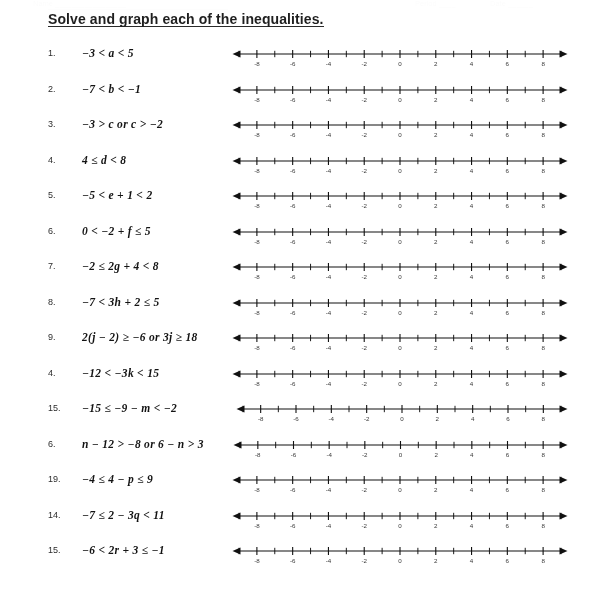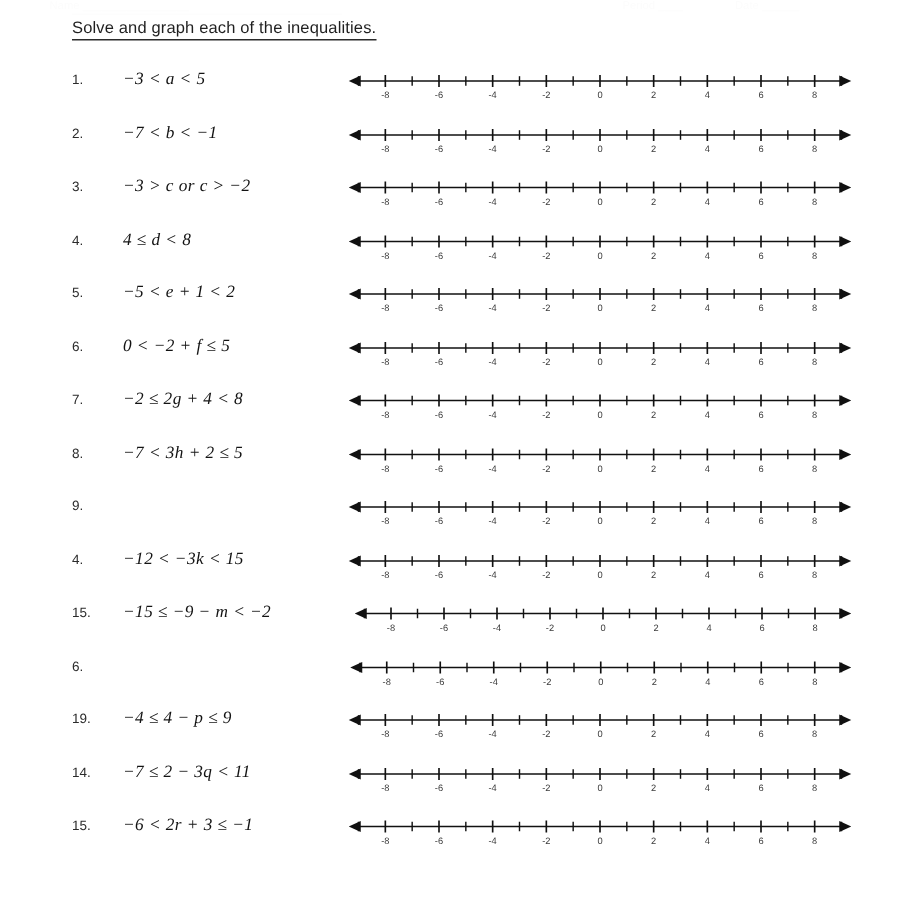--- a/index.html
+++ b/index.html
@@ -42,22 +42,22 @@
     width: 180px;
     height: 1px;
     background: #fdfdfd;
   }
 
   
   #worksheet-title {
     position: absolute;
     left: 48px;
     top: 13px;
-    font-size: 11px;
-    font-weight: 400;
+    font-size: 14px;
+    font-weight: 700;
     color: #1f1f1f;
     letter-spacing: 0.1px;
     border-bottom: 1px solid #2a2a2a;
     padding-bottom: 1px;
     line-height: 12px;
     white-space: nowrap;
   }
 
   
   .problem-row {
@@ -76,21 +76,21 @@
     text-align: left;
     font-family: "Liberation Sans", sans-serif;
   }
   .problem-expression {
     position: absolute;
     top: 0px;
     left: 82px;
     font-family: "Liberation Serif", serif;
     font-style: italic;
     font-size: 11.5px;
-    font-weight: 400;
+    font-weight: 700;
     color: #131313;
     white-space: nowrap;
     letter-spacing: 0.3px;
     line-height: 14px;
   }
 
   
   .numberline {
     position: absolute;
     top: 0px;
@@ -425,20 +425,21 @@
           <text class="nl-tick-label" x="168" y="19.5">0</text>
           <text class="nl-tick-label" x="203.77777777777777" y="19.5">2</text>
           <text class="nl-tick-label" x="239.55555555555557" y="19.5">4</text>
           <text class="nl-tick-label" x="275.3333333333333" y="19.5">6</text>
           <text class="nl-tick-label" x="311.11111111111114" y="19.5">8</text>
         </svg>
       </div>
     </div>
     <div class="problem-row" style="top: 330px;">
       <div class="problem-number">9.</div>
+      <div class="problem-expression">2(j − 2) ≥ −6 or 3j ≥ 18</div>
       <div class="numberline" style="left: 232px; width: 336px;">
         <svg class="nl-svg" width="336" height="26" viewBox="0 0 336 26">
           <line x1="5" y1="8" x2="331" y2="8" stroke="#111111" stroke-width="1.1"></line>
           <path d="M 0.5 8 L 8.5 4.4 L 8.5 11.6 Z" fill="#111111"></path>
           <path d="M 335.5 8 L 327.5 4.4 L 327.5 11.6 Z" fill="#111111"></path>
           <line x1="7" y1="4.8" x2="7" y2="11.2" stroke="#111111" stroke-width="0.95"></line>
           <line x1="24.88888888888889" y1="4" x2="24.88888888888889" y2="12" stroke="#111111" stroke-width="1.1"></line>
           <line x1="42.77777777777778" y1="4.8" x2="42.77777777777778" y2="11.2" stroke="#111111" stroke-width="0.95"></line>
           <line x1="60.66666666666667" y1="4" x2="60.66666666666667" y2="12" stroke="#111111" stroke-width="1.1"></line>
           <line x1="78.55555555555556" y1="4.8" x2="78.55555555555556" y2="11.2" stroke="#111111" stroke-width="0.95"></line>
@@ -541,20 +542,21 @@
           <text class="nl-tick-label" x="166" y="19.5">0</text>
           <text class="nl-tick-label" x="201.33333333333334" y="19.5">2</text>
           <text class="nl-tick-label" x="236.66666666666669" y="19.5">4</text>
           <text class="nl-tick-label" x="272" y="19.5">6</text>
           <text class="nl-tick-label" x="307.33333333333337" y="19.5">8</text>
         </svg>
       </div>
     </div>
     <div class="problem-row" style="top: 436.5px;">
       <div class="problem-number">6.</div>
+      <div class="problem-expression">n − 12 &gt; −8 or 6 − n &gt; 3</div>
       <div class="numberline" style="left: 233px; width: 335px;">
         <svg class="nl-svg" width="335" height="26" viewBox="0 0 335 26">
           <line x1="5" y1="8" x2="330" y2="8" stroke="#111111" stroke-width="1.1"></line>
           <path d="M 0.5 8 L 8.5 4.4 L 8.5 11.6 Z" fill="#111111"></path>
           <path d="M 334.5 8 L 326.5 4.4 L 326.5 11.6 Z" fill="#111111"></path>
           <line x1="7" y1="4.8" x2="7" y2="11.2" stroke="#111111" stroke-width="0.95"></line>
           <line x1="24.833333333333332" y1="4" x2="24.833333333333332" y2="12" stroke="#111111" stroke-width="1.1"></line>
           <line x1="42.666666666666664" y1="4.8" x2="42.666666666666664" y2="11.2" stroke="#111111" stroke-width="0.95"></line>
           <line x1="60.5" y1="4" x2="60.5" y2="12" stroke="#111111" stroke-width="1.1"></line>
           <line x1="78.33333333333333" y1="4.8" x2="78.33333333333333" y2="11.2" stroke="#111111" stroke-width="0.95"></line>

